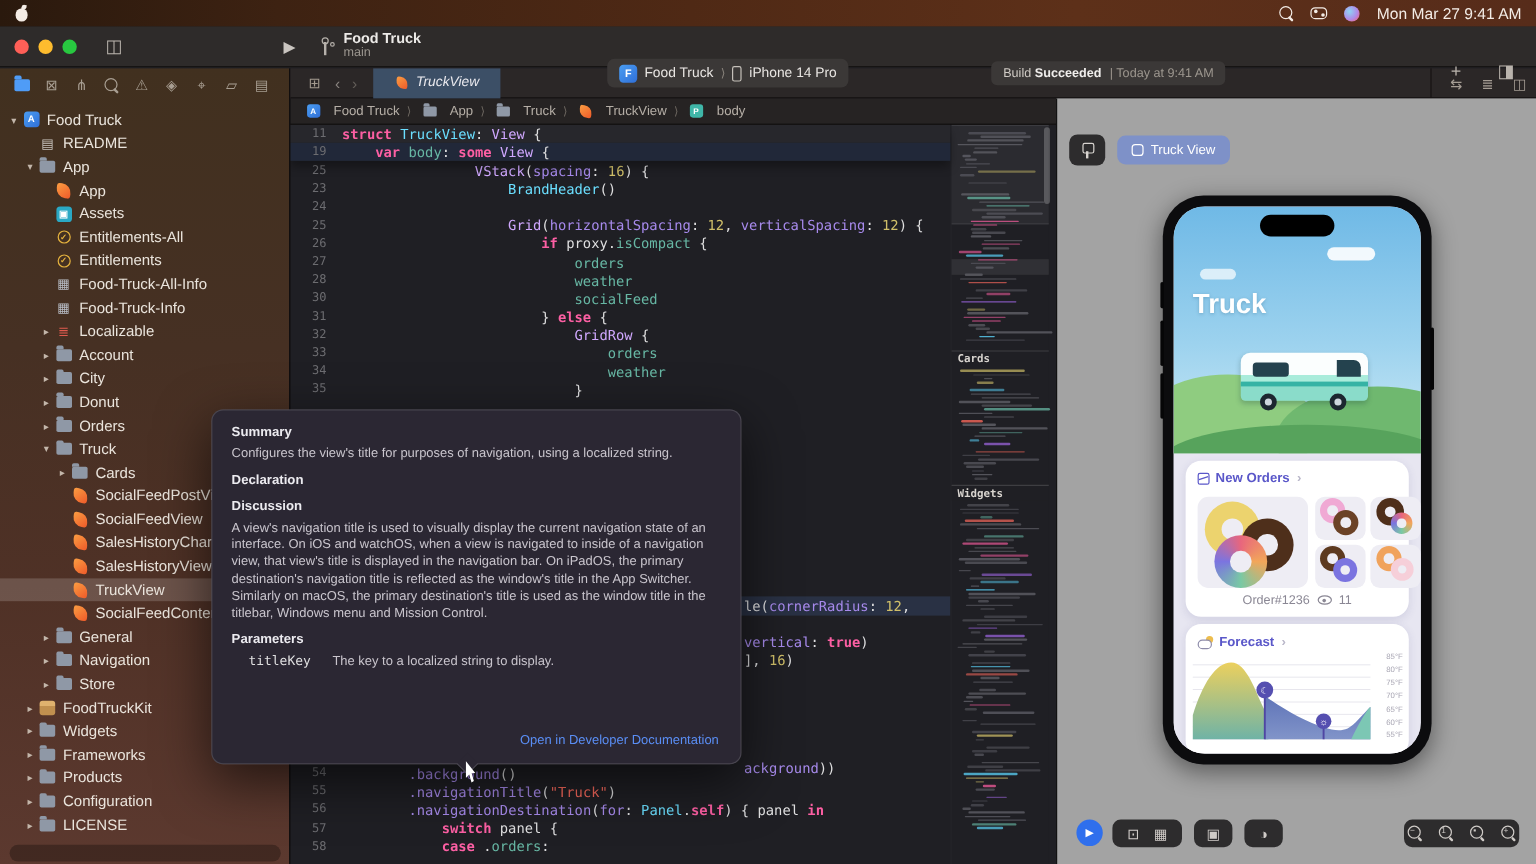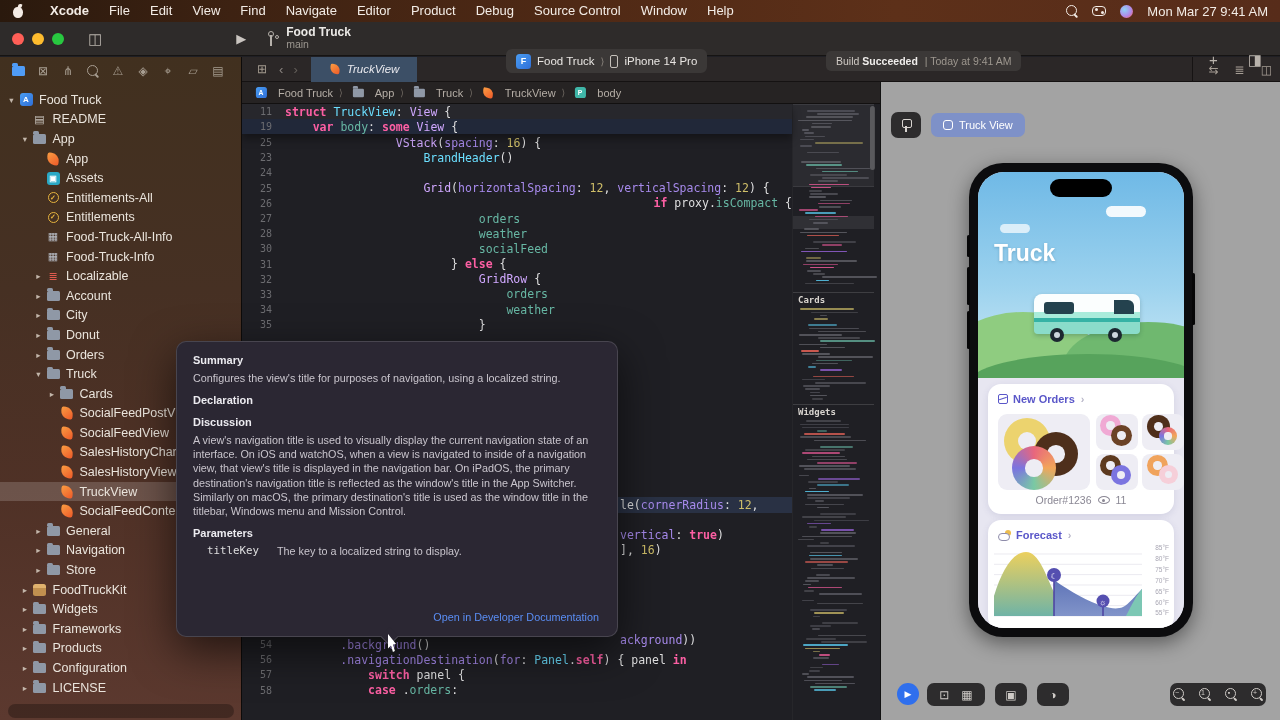--- a/index.html
+++ b/index.html
@@ -185,34 +185,20 @@
     background:#fff; clip-path:polygon(0 0,0 76%,23% 60%,38% 95%,53% 89%,39% 55%,62% 53%);
     filter:drop-shadow(0 1px 1.5px rgba(0,0,0,.8)); }
 </style>
 </head>
 <body>
 
 <div class="screen">
 
   <div class="menubar">
     <span class="apple"></span>
-    <span id="menu-items" style="display:flex;">
-        <span class="menu-item app-name">Xcode</span>
-        <span class="menu-item">File</span>
-        <span class="menu-item">Edit</span>
-        <span class="menu-item">View</span>
-        <span class="menu-item">Find</span>
-        <span class="menu-item">Navigate</span>
-        <span class="menu-item">Editor</span>
-        <span class="menu-item">Product</span>
-        <span class="menu-item">Debug</span>
-        <span class="menu-item">Source Control</span>
-        <span class="menu-item">Window</span>
-        <span class="menu-item">Help</span>
-      </span>
     <span class="menubar-right">
       <span class="mag"></span>
       <span class="cc-icon"></span>
       <span class="siri-icon"></span>
       <span class="clock">Mon Mar 27  9:41 AM</span>
     </span>
   </div>
 
   <div class="toolbar">
     <span class="lights">
@@ -558,21 +544,21 @@
                   <span class="code-text" style="margin-left: 151.4px;"><span class="tk-ptype">BrandHeader</span><span class="tk-pl">()</span></span>
                 </span>
                 <span class="code-row" style="display: flex;">
                   <span class="gutter">24</span>
                   <span class="code-text" style="margin-left: 13px;"></span>
                 </span>
                 <span class="code-row" style="display: flex;">
                   <span class="gutter">25</span>
                   <span class="code-text" style="margin-left: 151.4px;"><span class="tk-type">Grid</span><span class="tk-pl">(</span><span class="tk-param">horizontalSpacing</span><span class="tk-pl">: </span><span class="tk-num">12</span><span class="tk-pl">, </span><span class="tk-param">verticalSpacing</span><span class="tk-pl">: </span><span class="tk-num">12</span><span class="tk-pl">) {</span></span>
                 </span>
-                <span class="code-row" style="display: flex; justify-content: space-between;">
+                <span class="code-row" style="display: flex;">
                   <span class="gutter">26</span>
                   <span class="code-text" style="margin-left: 179.08px;"><span class="tk-kw">if</span><span class="tk-pl"> proxy.</span><span class="tk-prop">isCompact</span><span class="tk-pl"> {</span></span>
                 </span>
                 <span class="code-row" style="display: flex;">
                   <span class="gutter">27</span>
                   <span class="code-text" style="margin-left: 206.76px;"><span class="tk-prop">orders</span></span>
                 </span>
                 <span class="code-row" style="display: flex;">
                   <span class="gutter">28</span>
                   <span class="code-text" style="margin-left: 206.76px;"><span class="tk-prop">weather</span></span>
@@ -599,20 +585,24 @@
                 </span>
                 <span class="code-row" style="display: flex;">
                   <span class="gutter">35</span>
                   <span class="code-text" style="margin-left: 206.76px;"><span class="tk-pl">}</span></span>
                 </span>
               </div>
             <div id="code-bottom">
                 <span class="code-row" style="display: flex;">
                   <span class="gutter">54</span>
                   <span class="code-text" style="margin-left: 68.36px;"><span class="tk-meth">.background</span><span class="tk-pl">()</span></span>
+                </span>
+                <span class="code-row" style="display: flex;">
+                  <span class="gutter">55</span>
+                  <span class="code-text" style="margin-left: 68.36px;"><span class="tk-meth">.navigationTitle</span><span class="tk-pl">(</span><span class="tk-str">"Truck"</span><span class="tk-pl">)</span></span>
                 </span>
                 <span class="code-row" style="display: flex;">
                   <span class="gutter">56</span>
                   <span class="code-text" style="margin-left: 68.36px;"><span class="tk-meth">.navigationDestination</span><span class="tk-pl">(</span><span class="tk-param">for</span><span class="tk-pl">: </span><span class="tk-ptype">Panel</span><span class="tk-pl">.</span><span class="tk-kw">self</span><span class="tk-pl">) { panel </span><span class="tk-kw">in</span></span>
                 </span>
                 <span class="code-row" style="display: flex;">
                   <span class="gutter">57</span>
                   <span class="code-text" style="margin-left: 96.04px;"><span class="tk-kw">switch</span><span class="tk-pl"> panel {</span></span>
                 </span>
                 <span class="code-row" style="display: flex;">

